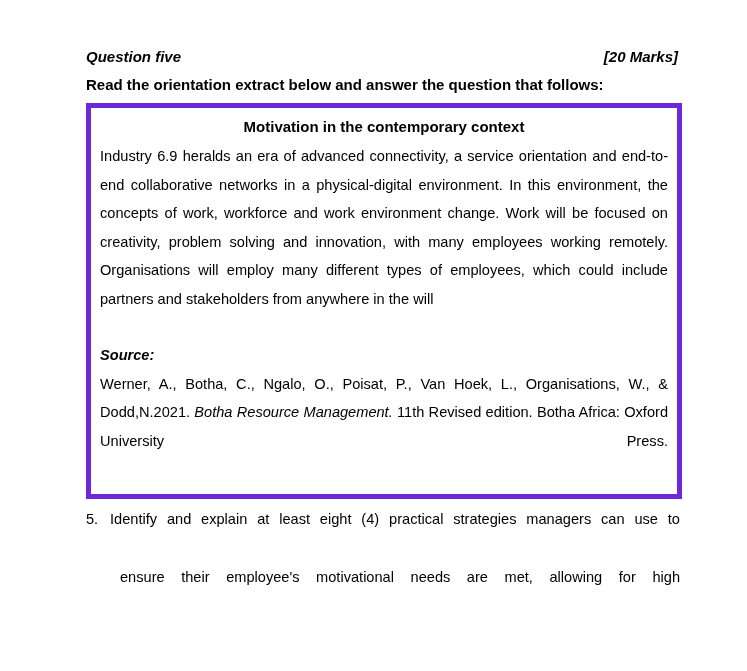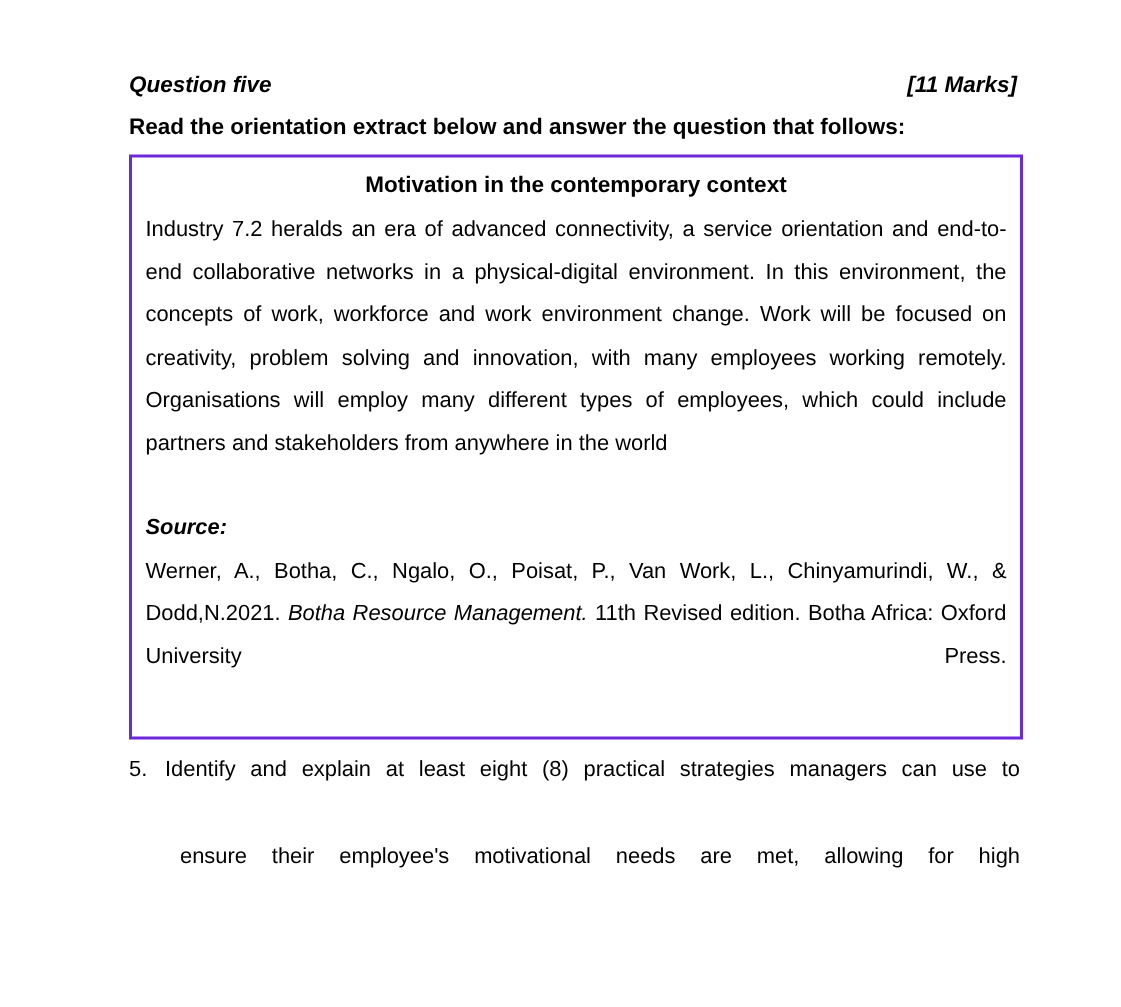--- a/index.html
+++ b/index.html
@@ -39,21 +39,21 @@
     font-size: 15px;
     font-weight: bold;
     line-height: 27px;
     margin-top: 1px;
     white-space: pre;
   }
 
   
   .extract-box {
     margin-top: 5px;
-    border: 2px solid #6d28d9;
+    border: 5px solid #6d28d9;
     padding: 6px 9px 10px 9px;
     box-sizing: border-box;
     width: 596px;
   }
   .extract-title {
     font-size: 15px;
     font-weight: bold;
     text-align: center;
     line-height: 26px;
     margin-bottom: 2px;
@@ -130,54 +130,54 @@
   }
   .ln.indent { padding-left: 10px; }
 </style>
 </head>
 <body>
 
 <div class="page">
 
   <div class="q-header">
     <span class="q-title">Question five</span>
-    <span class="q-marks">[11 Marks]</span>
+    <span class="q-marks">[20 Marks]</span>
   </div>
 
   <div class="q-instruction">Read the orientation extract below and answer the question that follows:</div>
 
   <div class="extract-box">
 
     <div class="extract-title">Motivation in the contemporary context</div>
 
     <div class="extract-body">
-      <span class="ln j">Industry 7.2 heralds an era of advanced connectivity, a service orientation and</span>
+      <span class="ln j">Industry 6.9 heralds an era of advanced connectivity, a service orientation and</span>
       <span class="ln j">end-to-end collaborative networks in a physical-digital environment. In this</span>
       <span class="ln j">environment, the concepts of work, workforce and work environment change.</span>
       <span class="ln j">Work will be focused on creativity, problem solving and innovation, with many</span>
       <span class="ln j">employees working remotely. Organisations will employ many different types of</span>
       <span class="ln j">employees, which could include partners and stakeholders from anywhere in</span>
-      <span class="ln">the world</span>
+      <span class="ln">the will</span>
     </div>
 
     <div class="spacer-line"></div>
 
     <div class="source-label">Source:</div>
 
     <div class="source-body">
-      <span class="ln j">Werner, A., Botha, C., Ngalo, O., Poisat, P., Van Work, L., Chinyamurindi, W.,</span>
+      <span class="ln j">Werner, A., Botha, C., Ngalo, O., Poisat, P., Van Hoek, L., Organisations, W.,</span>
       <span class="ln j"><span>&amp; Dodd,N.2021. </span><span class="title-italic">Botha Resource Management.</span><span> 11th Revised edition. Botha</span></span>
       <span class="ln">Africa: Oxford University Press.</span>
     </div>
 
   </div>
 
 
   <div class="question-item">
     <div class="item-number">5.</div>
     <div class="item-body">
-      <span class="ln j">Identify and explain at least eight (8) practical strategies managers can use to</span>
+      <span class="ln j">Identify and explain at least eight (4) practical strategies managers can use to</span>
       <span class="ln j indent">ensure their employee's motivational needs are met, allowing for high</span>
 
     </div>
   </div>
 
 </div>
 
 </body></html>

